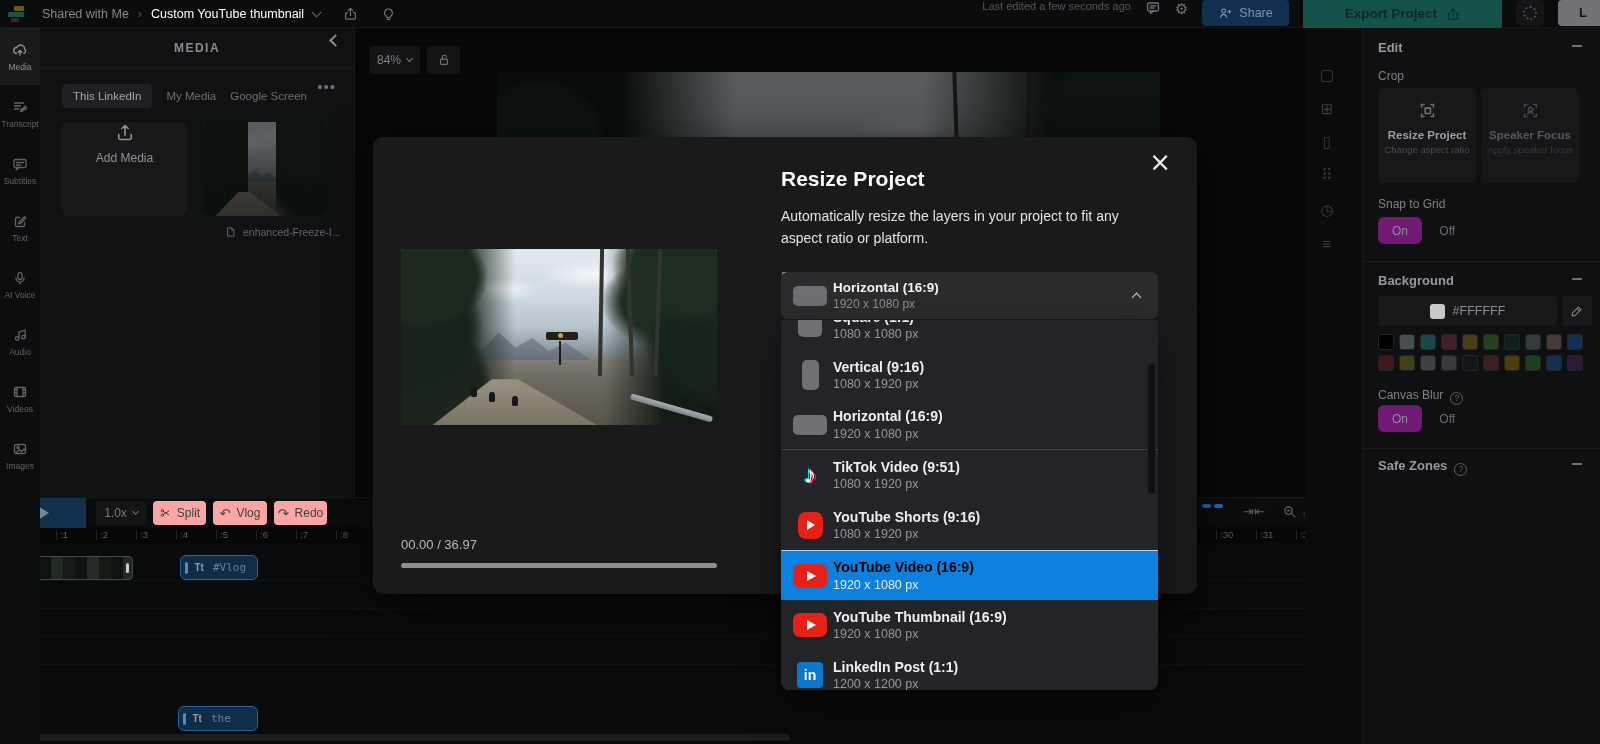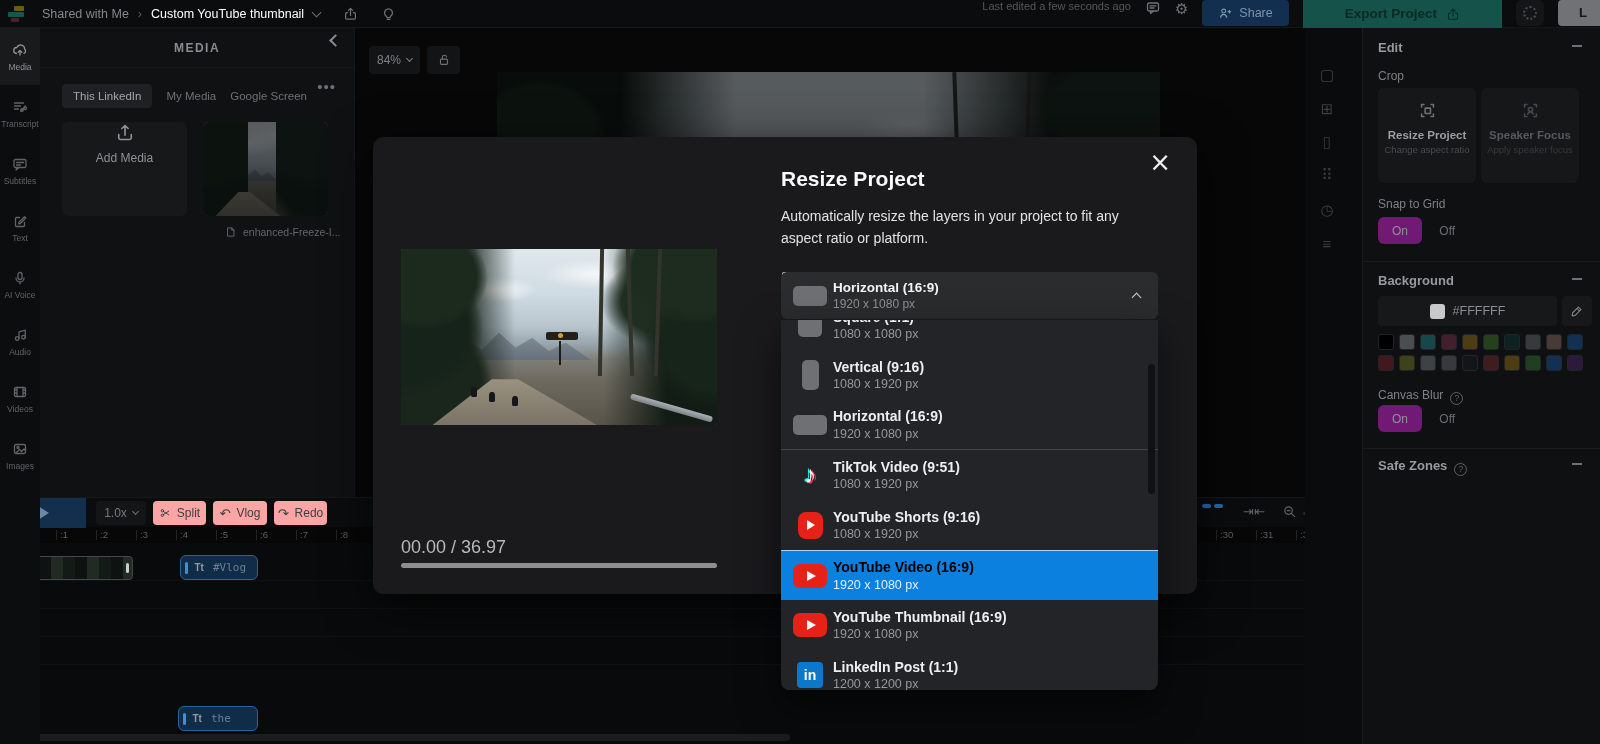--- a/index.html
+++ b/index.html
@@ -137,21 +137,21 @@
   .clip-text .txt{font-family:"DejaVu Sans Mono",monospace;font-size:11px;color:#6d7f93;margin:0 6px 0 9px;white-space:nowrap}
   .playhead{position:absolute;left:16px;top:528px;width:2px;height:216px;background:#a9abad;z-index:3}
   .playhead .cap{position:absolute;left:-4px;top:0;width:10px;height:13px;border-radius:3px;background:#6f7174}
   .h-scroll{position:absolute;left:10px;top:734px;width:780px;height:7px;border-radius:4px;background:#1b1c1e;z-index:3;cursor:pointer}
   .search-btn{position:absolute;left:1551px;top:688px;width:42px;height:42px;border-radius:8px;background:#131517;display:flex;align-items:center;justify-content:center;color:#898b8e;z-index:3;cursor:pointer}
 
   
   .modal{position:absolute;left:373px;top:137px;width:824px;height:457px;background:#1a1a1d;border-radius:10px;box-shadow:0 12px 48px rgba(0,0,0,.65);z-index:50}
   .modal-close{position:absolute;right:26px;top:12px;font-size:26px;line-height:1;color:#ececee;cursor:pointer;font-family:"DejaVu Sans",sans-serif}
   .m-preview{position:absolute;left:28px;top:112px;width:316px;height:176px;border-radius:2px;overflow:hidden}
-  .m-time{position:absolute;left:28px;top:400px;font-size:18px;color:#b7b9bb}
+  .m-time{position:absolute;left:28px;top:400px;font-size:13px;color:#b7b9bb}
   .m-bar{position:absolute;left:28px;top:426px;width:316px;height:5px;border-radius:3px;background:#8c8e90}
   .m-right{position:absolute;left:408px;top:30px;width:394px}
   .m-title{font-size:21px;font-weight:bold;color:#fafafa}
   .m-desc{margin-top:15px;font-size:14px;line-height:1.55;color:#e3e3e5;width:382px}
   .m-size-lbl{margin-top:21px;font-size:12px;color:#d6d8da}
   .m-select{position:absolute;left:408px;top:135px;width:377px;height:47px;background:#2b2c2e;border-radius:6px;display:flex;align-items:center;cursor:pointer;z-index:52}
   .m-select .oi-cell{width:46px;flex:0 0 46px;display:flex;align-items:center;justify-content:center;margin-left:6px}
   .sel-name{font-size:13.5px;font-weight:bold;color:#f4f4f6}
   .sel-size{font-size:12px;color:#8e9093;margin-top:2px}
   .m-select .chev{margin-left:auto;margin-right:18px;border-color:#d0d2d4}

